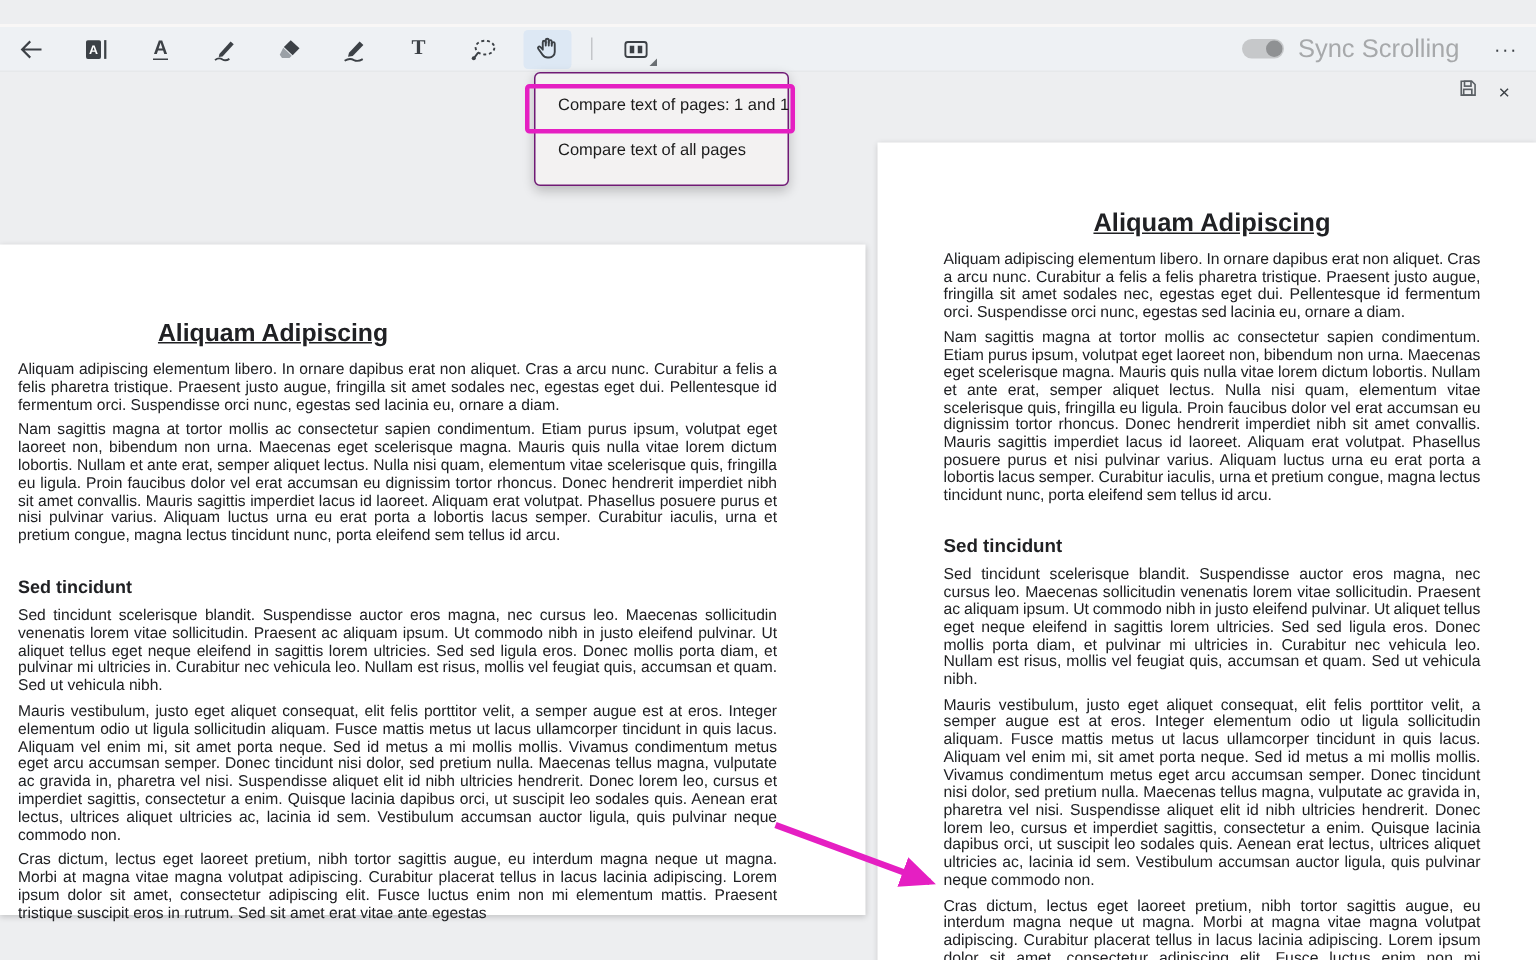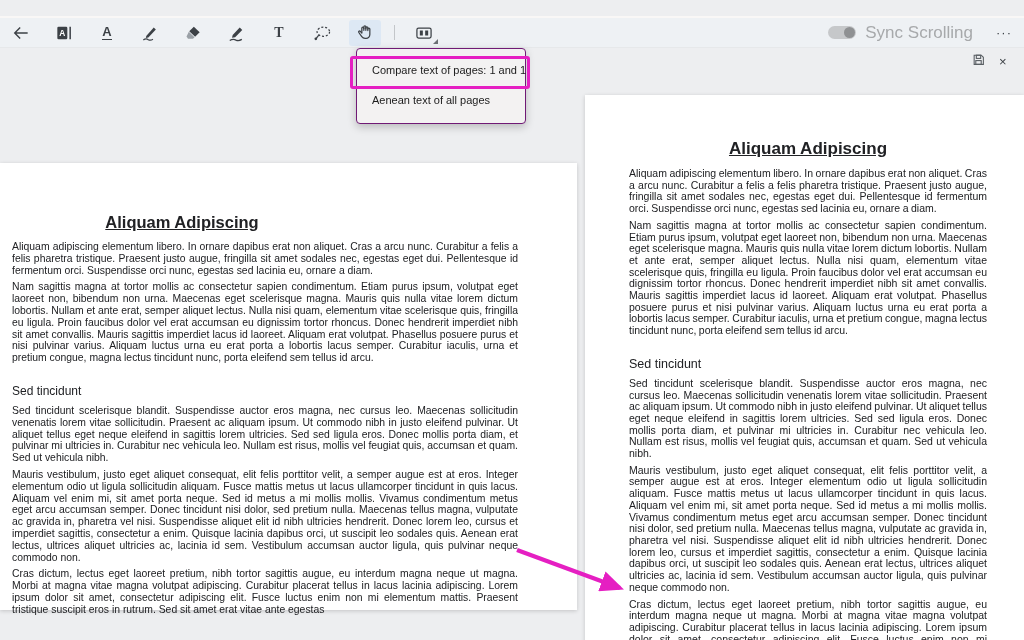--- a/index.html
+++ b/index.html
@@ -46,21 +46,21 @@
   .page-left .doc-body  { padding:50px 59px 0 12px; }
   .page-right .doc-body { padding:44px 37px 0 44px; }
 
   .doc-title { font-weight:bold; text-align:center;text-decoration:underline; }
   .page-left .doc-title { font-size:16.5px; width:340px; margin-bottom:9px; }
   .page-right .doc-title { font-size:17px; margin-bottom:9px; }
 
   .doc-p { text-align:justify; margin-bottom:5px; }
   .page-left .doc-p  { font-size:10.4px; line-height:11.8px; }
   .page-right .doc-p { font-size:10.5px; line-height:11.7px; word-spacing:-0.4px; }
-  .doc-h2 { font-weight:normal; margin:20px 0 7px 0; }
+  .doc-h2 { font-weight:bold; margin:20px 0 7px 0; }
   .page-left .doc-h2 { font-size:12px; }
   .page-right .doc-h2 { font-size:12.5px; }
 
   
   .pane-icons { position:absolute; left:972px; top:4px; display:flex; align-items:center; gap:14px; color:#5a5f64; }
   .pane-close { font-size:13px; color:#3c4146; line-height:1; }
 
   
   .menu { position:absolute; left:356px; top:48px; width:170px; background:#f3f2f2;
     border:1px solid #701a75; border-radius:4px; box-shadow:0 3px 8px rgba(0,0,0,.22);
@@ -220,21 +220,21 @@
           <rect x="8" y="4" width="8" height="6"></rect>
           <rect x="7" y="14" width="10" height="7"></rect>
         </svg>
       </span>
       <span class="pane-close">×</span>
     </div>
   </div>
 
   <div class="menu">
     <div class="menu-item">Compare text of pages: 1 and 1</div>
-    <div class="menu-item">Aenean text of all pages</div>
+    <div class="menu-item">Compare text of all pages</div>
   </div>
 
   <div class="magenta-box"></div>
   <svg class="arrow-annot" width="1024" height="640" viewBox="0 0 1024 640">
     <defs>
       <marker id="ah" markerWidth="5.6" markerHeight="5" refX="4.6" refY="2.5" orient="auto">
         <path d="M0 0 L5.6 2.5 L0 5 Z" fill="#e51fc2"></path>
       </marker>
     </defs>
     <line x1="517" y1="550" x2="620" y2="588" stroke="#e51fc2" stroke-width="4.2" marker-end="url(#ah)"></line>

